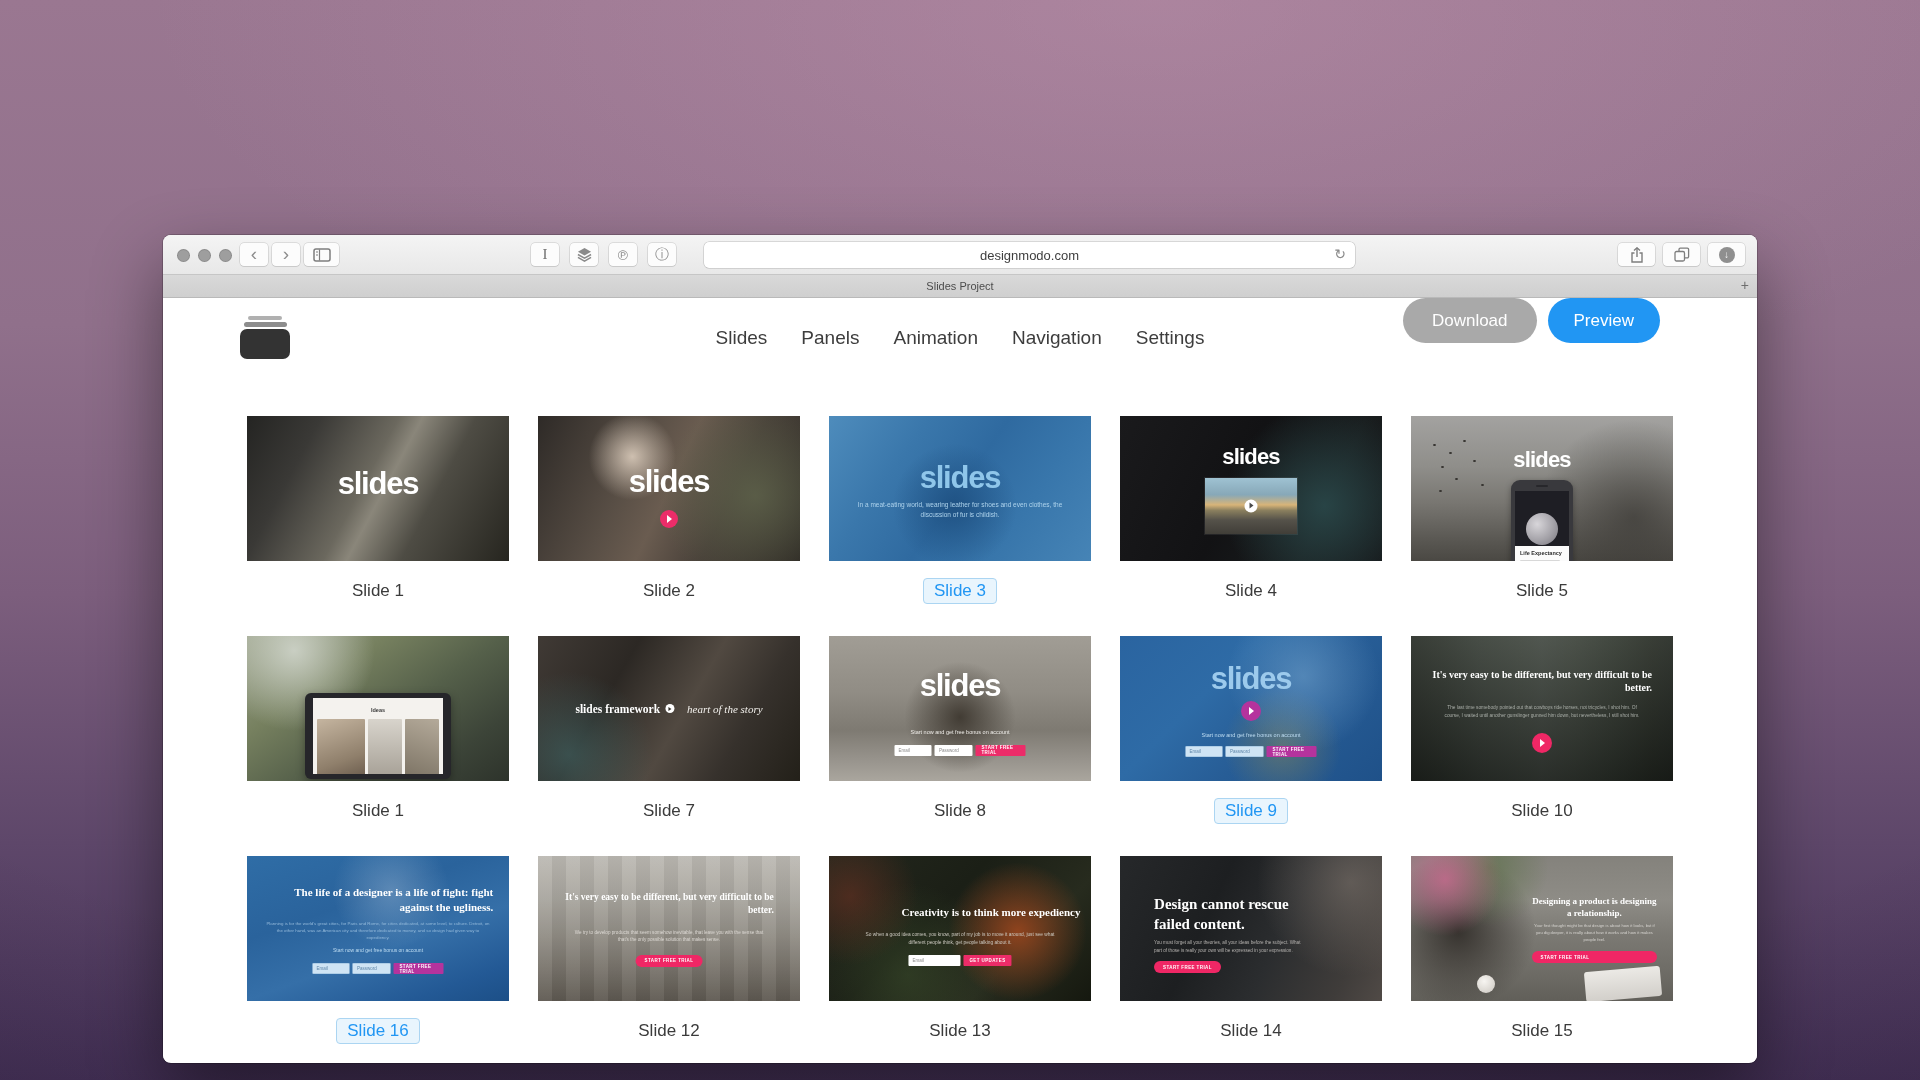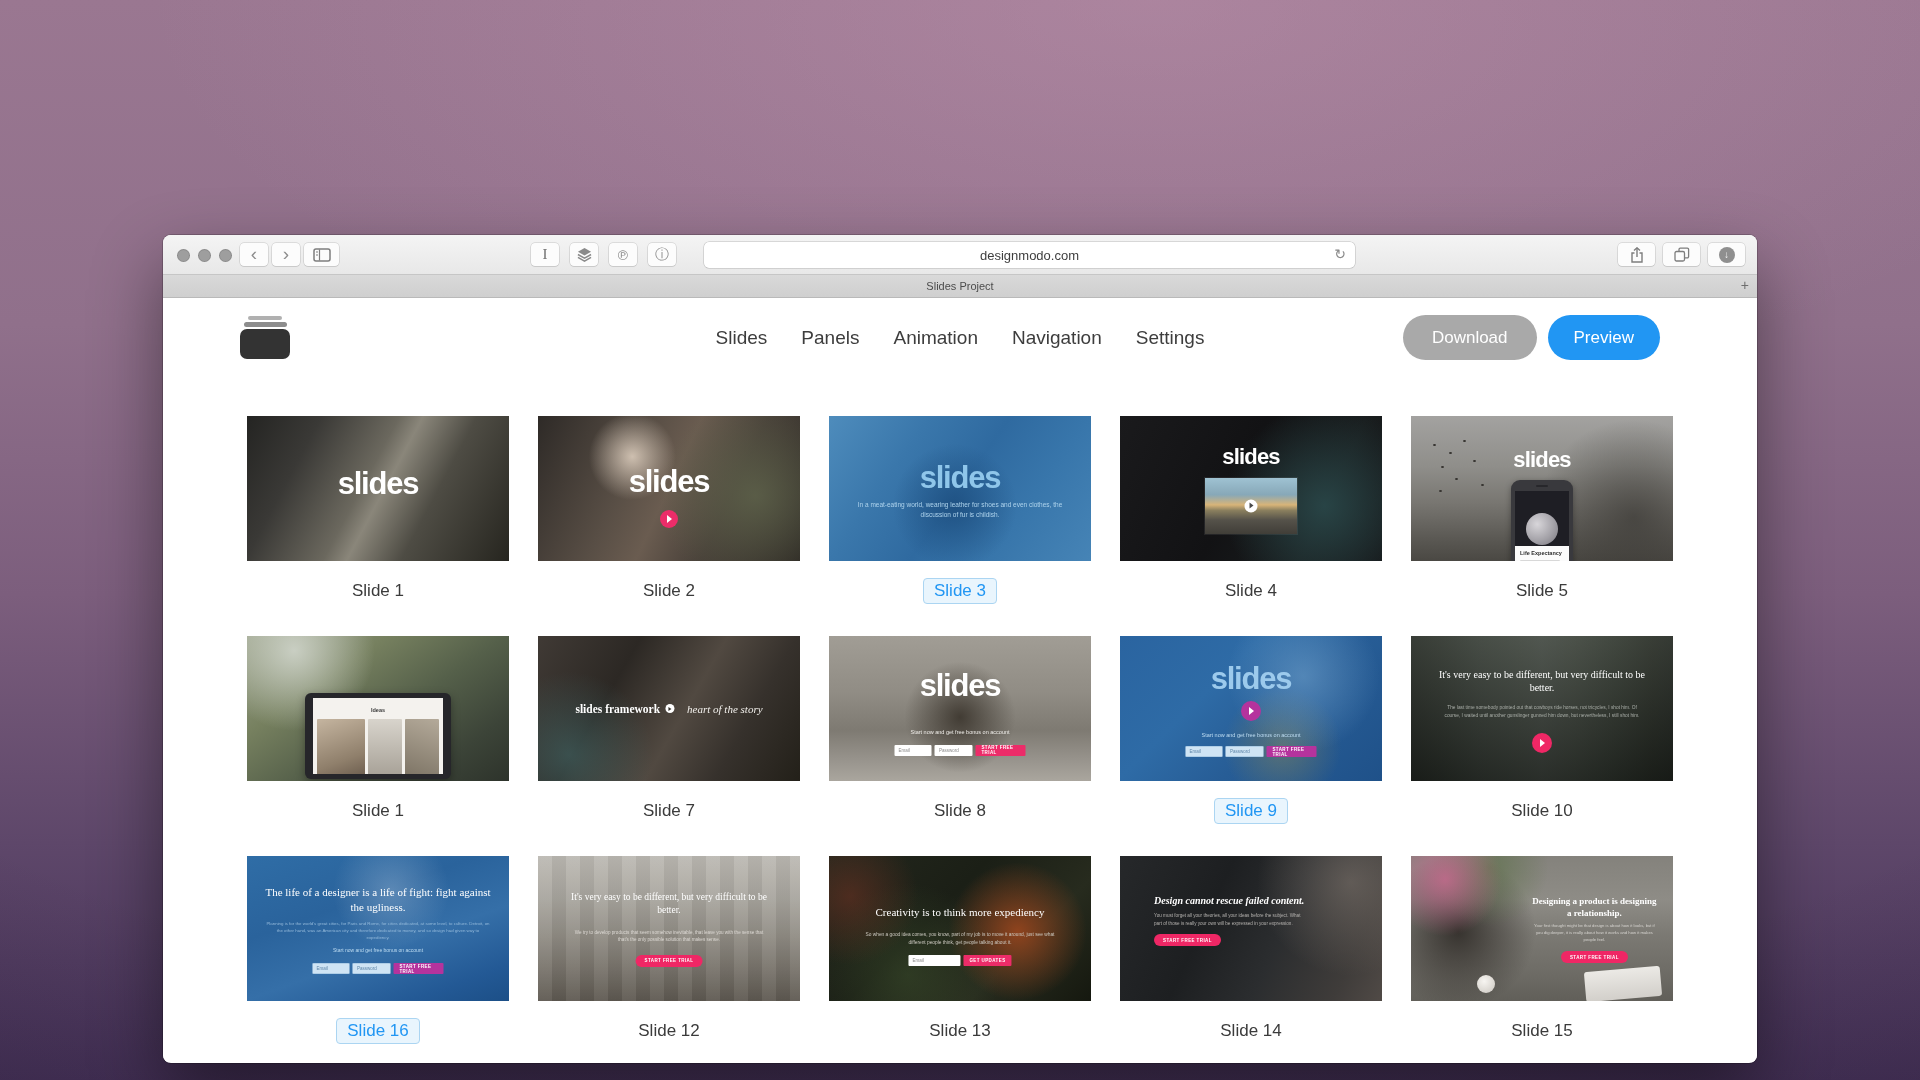--- a/index.html
+++ b/index.html
@@ -67,21 +67,21 @@
   
   .content{ position:relative; background:#fff; height:764px; }
   .appheader{ position:relative; height:80px; background:#fff; }
   .app-logo{ position:absolute; left:77px; top:18px; display:flex; flex-direction:column; align-items:center; gap:2px; }
   .app-logo .l1{ width:34px; height:4px; border-radius:2px; background:#b0b0b0; }
   .app-logo .l2{ width:43px; height:5px; border-radius:2.5px; background:#8d8d8d; }
   .app-logo .l3{ width:50px; height:30px; border-radius:7px; background:#333; }
   .mainnav{ position:absolute; left:50%; top:50%; transform:translate(-50%,-50%);
             display:flex; gap:34px; }
   .mainnav span{ font-size:19px; color:#3d3d3d; cursor:default; }
-  .hdrbtns{ position:absolute; right:97px; top:17px; display:flex; gap:11px; }
+  .hdrbtns{ position:absolute; right:97px; top:0; display:flex; gap:11px; }
   .pill-btn{ height:45px; border:none; border-radius:23px; color:#fff; font-size:17px;
              font-family:"Liberation Sans",sans-serif; display:flex; align-items:center; }
   .btn-download{ background:#a9a9a9; padding:0 29px; }
   .btn-preview{ background:#2196f3; padding:0 26px; }
 
   
   .grid{ margin:38px 84px 0; display:grid; grid-template-columns:repeat(5,262px);
          column-gap:29px; row-gap:32px; }
   .tile{ width:262px; }
   .thumb{ position:relative; width:262px; height:145px; overflow:hidden; cursor:pointer; }
@@ -97,22 +97,22 @@
   .t-play{ position:absolute; left:50%; transform:translate(-50%,-50%);
            width:18px; height:18px; border-radius:50%; background:#ec2c69; }
   .t-play::after{ content:""; position:absolute; left:7px; top:5px;
                   border-left:5px solid #fff; border-top:4px solid transparent; border-bottom:4px solid transparent; }
   .t-play.magenta{ background:#b5339d; width:20px; height:20px; }
   .t-play.magenta::after{ left:8px; top:6px; }
   .t-play.bigpink{ background:#ef2765; width:20px; height:20px; }
   .t-play.bigpink::after{ left:8px; top:6px; }
   .t-sub{ position:absolute; left:50%; transform:translateX(-50%); text-align:center;
           font-size:6.5px; line-height:1.6; }
-  .t-head{ position:absolute; left:50%; transform:translateX(-50%); text-align:center;
-           font-family:"Liberation Serif",serif; font-weight:normal; color:#fff; line-height:1.35; }
+  .t-head{ position:absolute; left:50%; transform:translateX(-50%); text-align:right;
+           font-family:"Liberation Serif",serif; font-weight:bold; color:#fff; line-height:1.35; }
   .t-para{ position:absolute; left:50%; transform:translateX(-50%); text-align:center; line-height:1.65; }
   .t-note{ position:absolute; left:50%; transform:translateX(-50%); width:90%; text-align:center; font-size:5.5px; }
   .t-form{ position:absolute; left:50%; transform:translateX(-50%); display:flex; gap:3px; align-items:center; }
   .t-input{ width:47px; height:11px; background:#fff; border-radius:1px; font-size:4.5px;
             color:#8a8a8a; display:flex; align-items:center; padding-left:4px; }
   .t-input.blue{ background:#cfe4f4; box-shadow:inset 0 0 0 0.5px #8fb8d9; color:#5e85a8; }
   .t-btn{ height:11px; padding:0 6px; color:#fff; font-size:4.5px; font-weight:bold;
           letter-spacing:0.4px; display:flex; align-items:center; border-radius:1px; }
   .t-btn.pinkbg{ background:#ec2c69; }
   .t-btn.magbg{ background:#b5339d; }
@@ -259,30 +259,30 @@
   .s13 .t-head{ top:34%; width:92%; font-size:11px; }
   .s13 .t-para{ top:52%; width:76%; font-size:4.8px; color:#ccc9c0; }
   .s13 .t-form{ top:68%; }
   .s13 .t-input{ width:52px; }
 
   
   .s14{ background:
         radial-gradient(circle at 88% 18%, rgba(132,122,114,0.55) 0%, rgba(132,122,114,0) 36%),
         linear-gradient(115deg,#26282a 0%,#1d1f21 35%,#2b2d2f 60%,#3f3c3a 85%,#504a46 100%); }
   .s14 .t-block{ left:13%; top:26%; width:58%; align-items:flex-start; text-align:left; }
-  .s14 .bh{ font-size:10px;font-style:italic; }
+  .s14 .bh{ font-size:15px; }
   .s14 .bp{ font-size:4.6px; color:#b5b2af; margin-top:5px; }
 
   
   .s15{ background:
         radial-gradient(circle at 13% 16%, rgba(198,106,142,0.85) 0%, rgba(198,106,142,0) 22%),
         radial-gradient(circle at 30% 8%, rgba(92,112,72,0.7) 0%, rgba(92,112,72,0) 26%),
         radial-gradient(circle at 18% 52%, rgba(42,38,34,0.85) 0%, rgba(42,38,34,0) 34%),
         linear-gradient(180deg,#84827c 0%,#8e8c86 30%,#7b7973 55%,#6e6c66 80%,#615f59 100%); }
-  .s15 .t-block{ left:46%; top:27%; width:48%; align-items:center; text-align:center; }
+  .s15 .t-block{ left:46%; top:27%; width:48%; text-align:center; }
   .s15 .bh{ font-size:9px; }
   .s15 .bp{ font-size:4.2px; color:#d5d3cf; margin-top:4px; }
   .t-book{ position:absolute; right:12px; bottom:2px; width:76px; height:30px; border-radius:3px;
            background:linear-gradient(180deg,#f2f0ec,#d8d5d0); transform:rotate(-5deg); opacity:0.95; }
   .t-cup{ position:absolute; left:66px; bottom:8px; width:18px; height:18px; border-radius:50%;
           background:radial-gradient(circle at 40% 35%, #f7f5f1, #d6d2cc 75%); }
 </style>
 </head>
 <body>
 

